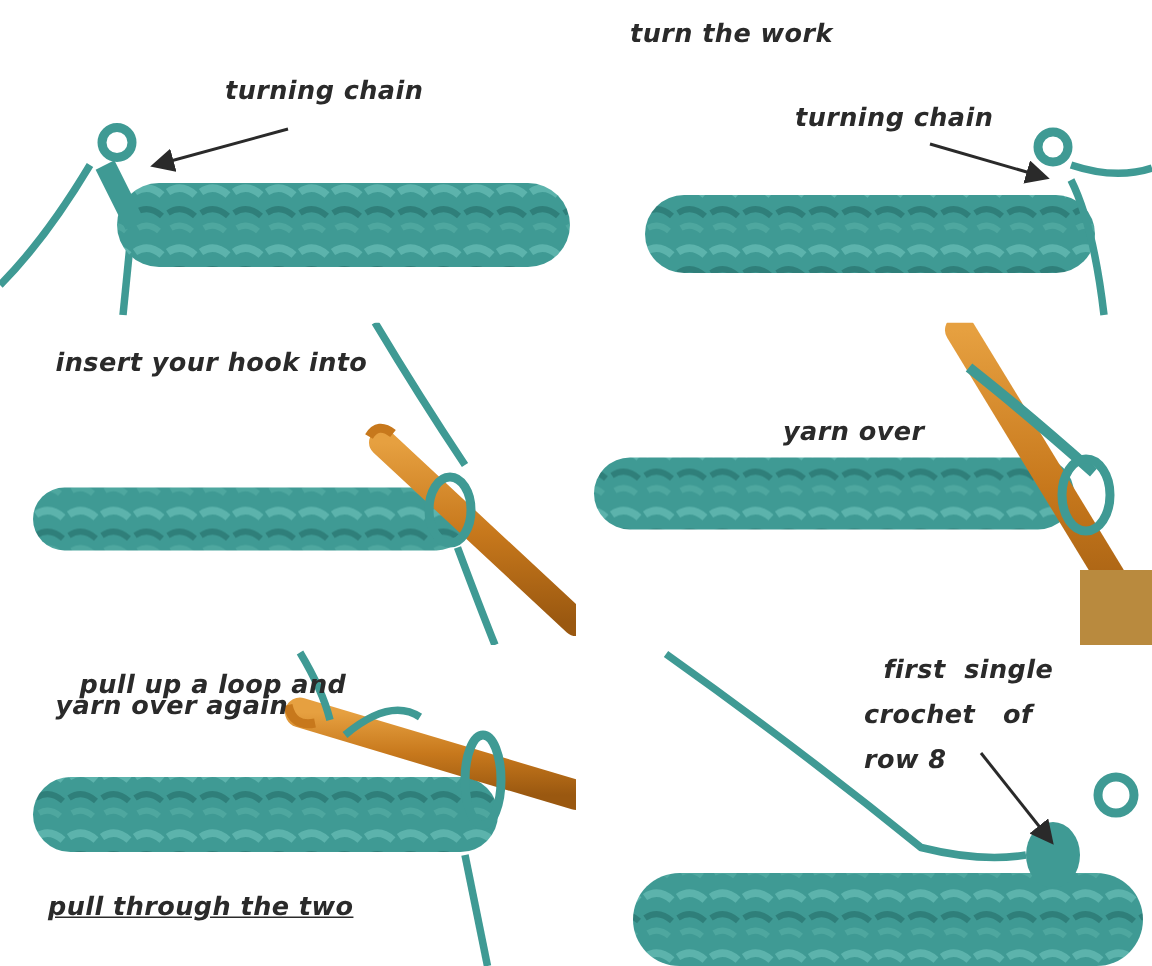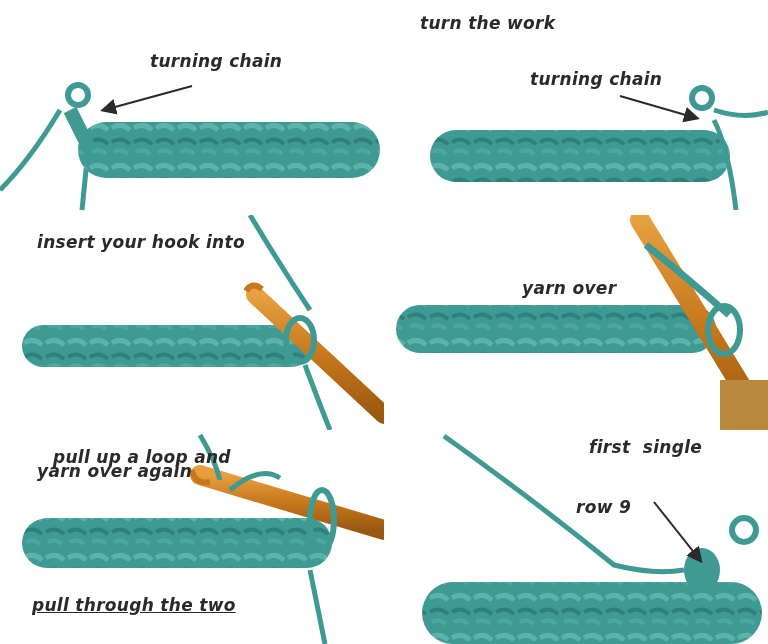--- a/index.html
+++ b/index.html
@@ -96,14 +96,15 @@
 
 <div class="panel" style="left:384px;top:430px;width:384px;height:214px;">
   <svg width="384" height="214">
     <path d="M60 6 Q150 70 230 135 Q270 145 300 140" stroke="#3f9a94" stroke-width="5" fill="none"></path>
     <rect x="38" y="152" width="340" height="62" rx="31" fill="url(#stitch)"></rect>
     <ellipse cx="318" cy="140" rx="18" ry="22" fill="#3f9a94"></ellipse>
     <circle cx="360" cy="100" r="12" fill="none" stroke="#3f9a94" stroke-width="6"></circle>
     <line x1="270" y1="72" x2="316" y2="130" stroke="#2a2a2a" stroke-width="2" marker-end="url(#arrowhead)"></line>
   </svg>
   <div class="caption" style="left:192px;top:4px;margin-left:13px;">first  single</div>
-  <div class="caption" style="left:192px;top:64px;">row 9</div>
+  <div class="caption" style="left:192px;top:34px;">crochet   of</div>
+  <div class="caption" style="left:192px;top:64px;">row 8</div>
 </div>
 
 </body></html>

